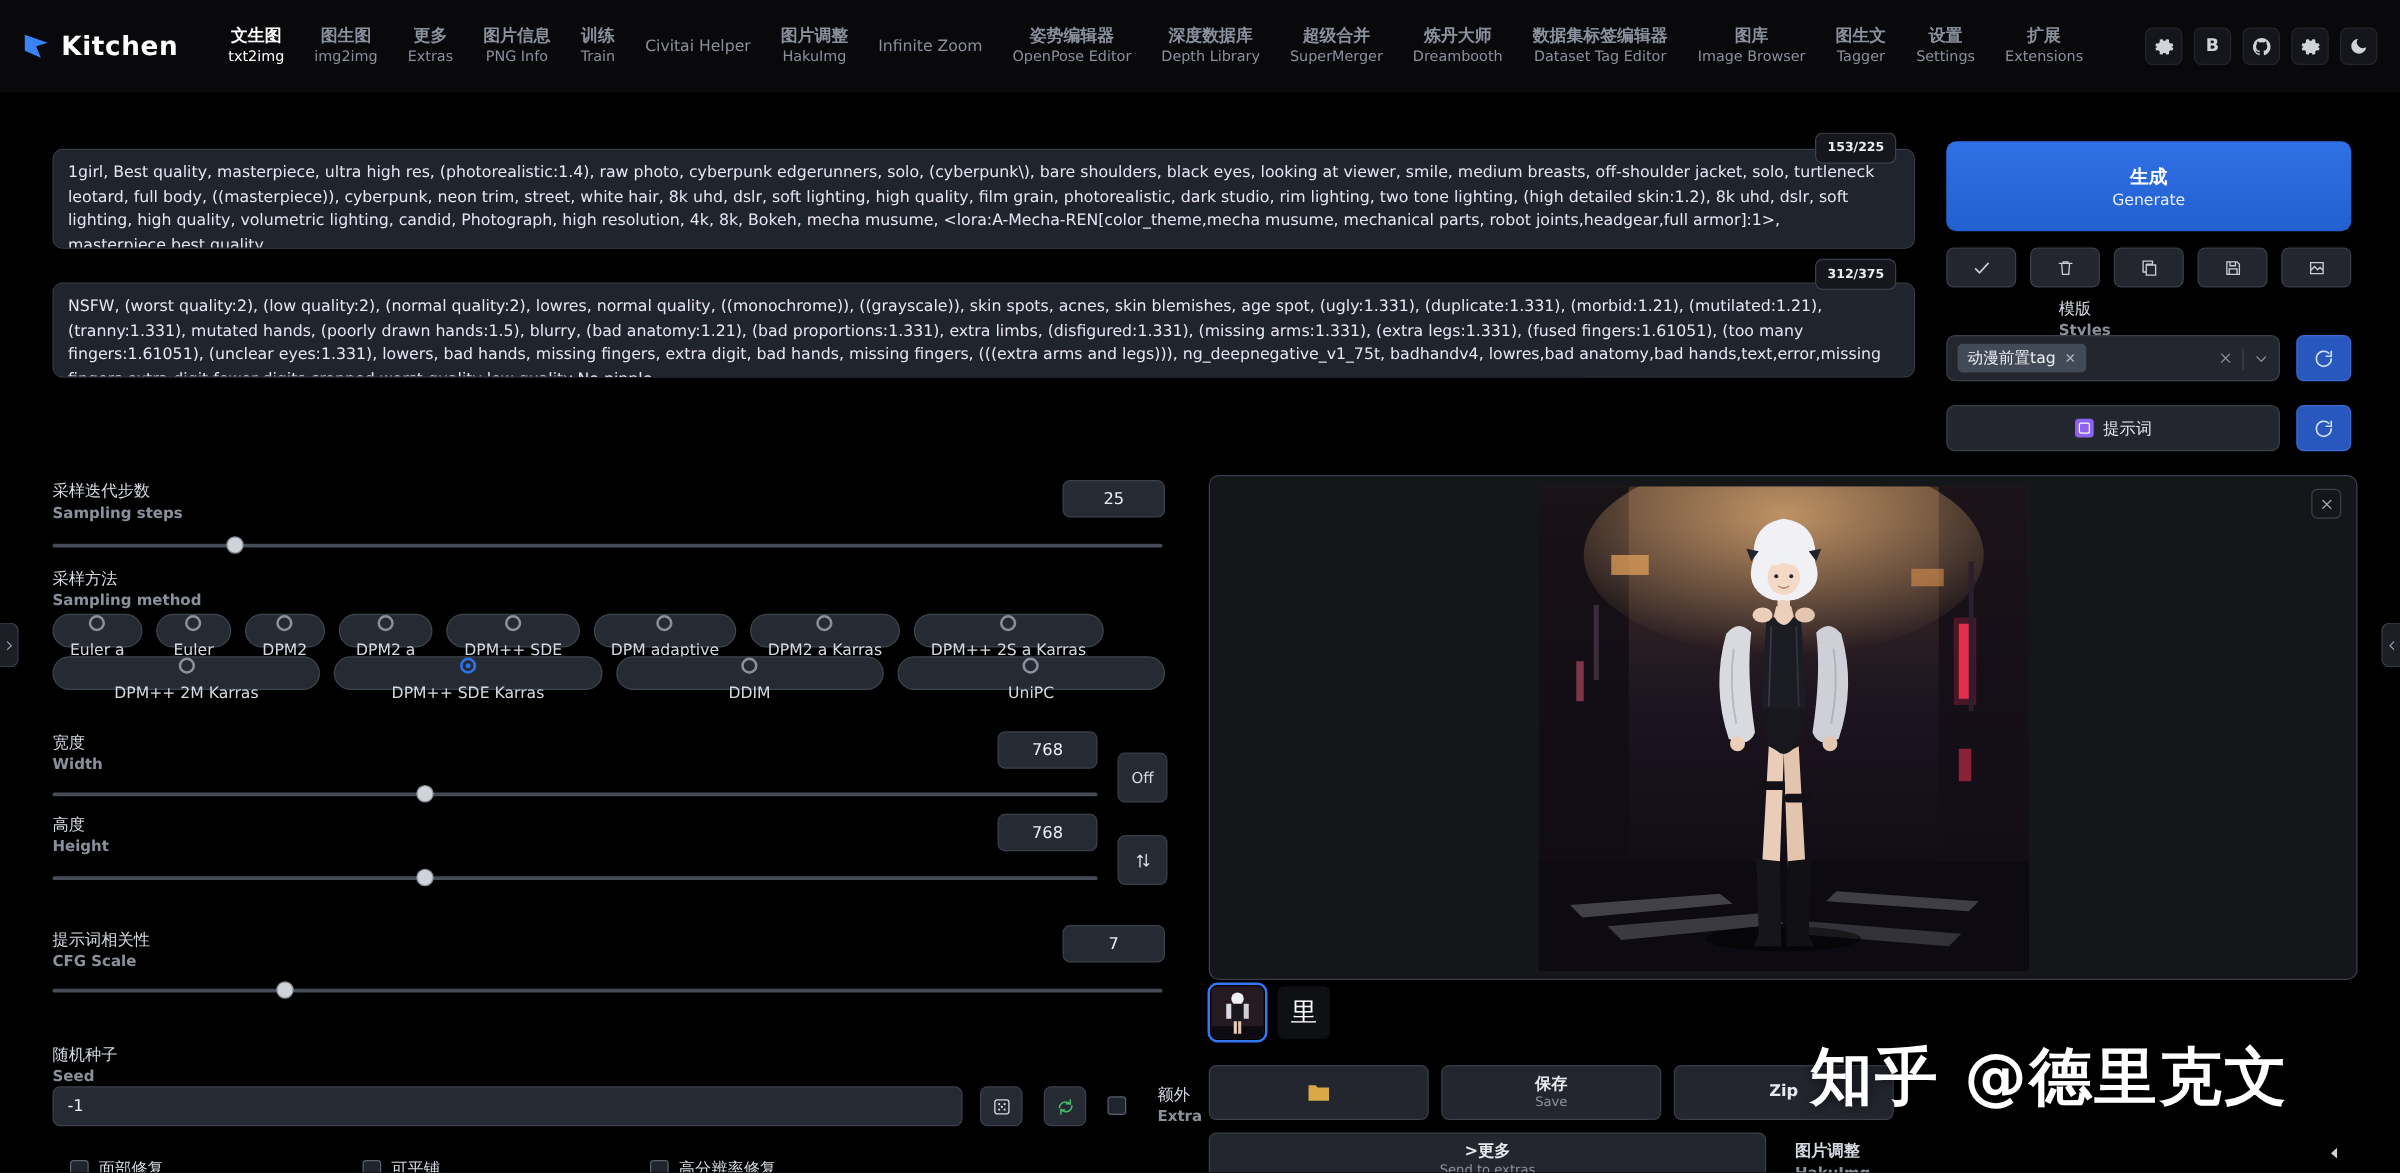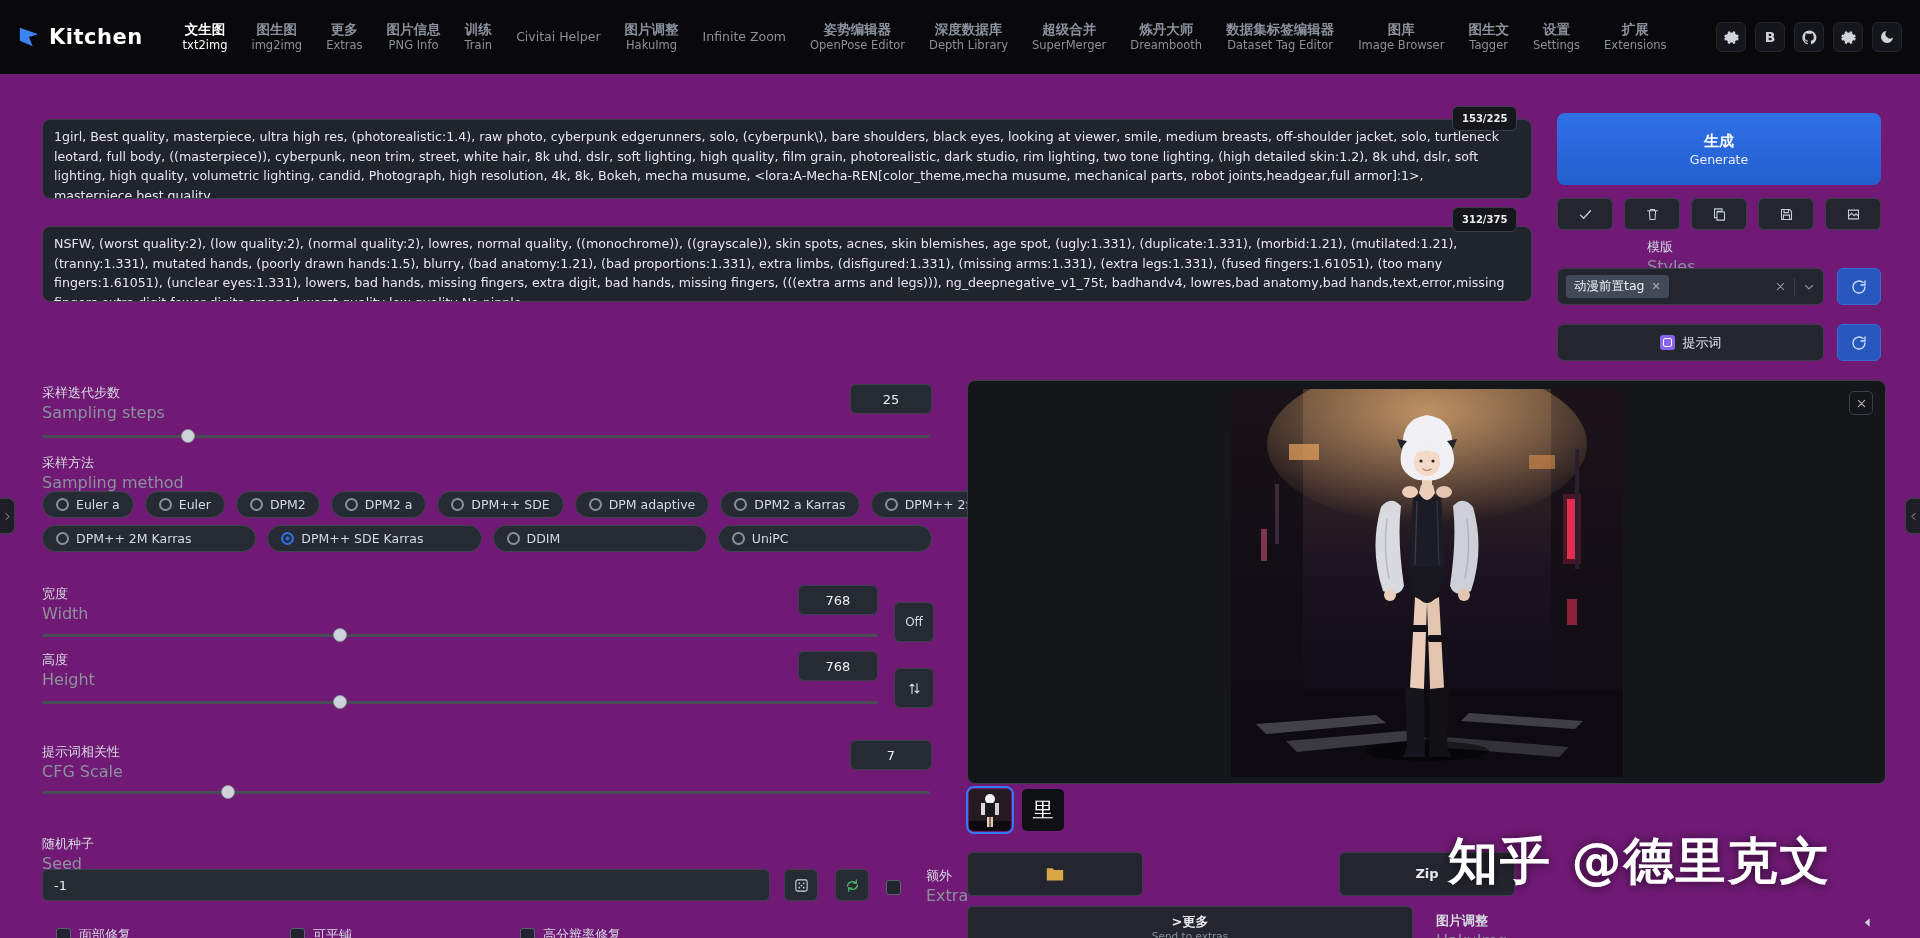--- a/index.html
+++ b/index.html
@@ -1,18 +1,18 @@
 <!DOCTYPE html>
 <html><head>
 <meta charset="utf-8">
 <style>
   * { margin:0; padding:0; box-sizing:border-box; }
   html,body { width:1920px; height:938px; overflow:hidden; background:#15171c;
     font-family:"DejaVu Sans","Liberation Sans",sans-serif; }
-  .app { position:relative; width:1920px; height:938px; background:#701a75; color:#d5dae2; overflow:hidden; }
+  .app { position:relative; width:1920px; height:938px; background:#000000; color:#d5dae2; overflow:hidden; }
 
   
   .navbar { position:absolute; left:0; top:0; width:1920px; height:74px; background:#09090c;
     display:flex; align-items:center; padding:0 18px; z-index:30; }
   .brand { display:flex; align-items:center; gap:9px; margin-right:40px; }
   .brand span { font-size:21px; font-weight:700; color:#fff; letter-spacing:.5px; }
   .tabs { display:flex; align-items:center; gap:24px; }
   .tab { text-align:center; cursor:pointer; line-height:1.25; }
   .tab .zh { display:block; font-size:13.5px; font-weight:700; color:#8b919c; }
   .tab .en { display:block; font-size:11.5px; color:#8b919c; }
@@ -24,29 +24,29 @@
 
   
   .abs { position:absolute; }
   .badge { position:absolute; height:25px; padding:0 9px; background:#15171c; border:1px solid #3b404c;
     border-radius:6px; color:#eceef2; font-size:10px; font-weight:700; display:flex; align-items:center; z-index:5; }
   textarea.ta { position:absolute; background:#20242c; border:1px solid #3b404c; border-radius:8px;
     color:#e9e4f4; font-size:12.6px; line-height:1.55; padding:7px 11px; resize:none; overflow:auto;
     font-family:"DejaVu Sans","Liberation Sans",sans-serif; outline:none; }
   textarea.ta::-webkit-scrollbar { width:7px; } textarea.ta::-webkit-scrollbar-thumb { background:#3b404c; border-radius:4px; }
   .label2 .zh { display:block; font-size:13px; color:#d6dae2; }
-  .label2 .en { display:block; font-size:16px; color:#8b919c; margin-top:1px; }
+  .label2 .en { display:block; font-size:12px; color:#8b919c; margin-top:1px;font-weight:bold; }
   .num-input { position:absolute; background:#262a33; border:1px solid #3b404c; border-radius:6px;
     color:#eceef2; font-size:13px; display:flex; align-items:center; justify-content:center; }
   .slider { position:absolute; height:14px; cursor:pointer; }
   .slider .track { position:absolute; left:0; right:0; top:6px; height:3px; background:#474c57; border-radius:2px; }
   .slider .thumb { position:absolute; top:0; width:14px; height:14px; border-radius:50%;
     background:#cfd3da; border:1px solid #8b919c; left:calc(var(--p) - 7px); }
   .pill { display:flex; align-items:center; gap:7px; height:27px; padding:0 13px; background:#262b33;
-    border:1px solid #3e4450; border-radius:14px; font-size:12.5px; color:#d5dae2; cursor:pointer; white-space:nowrap; }
+    border:1px solid #3e4450; border-radius:14px; font-size:12.5px; color:#d5dae2; cursor:pointer; white-space:nowrap;flex-direction:column; }
   .pill .radio { width:13px; height:13px; border-radius:50%; border:2px solid #8b919c; background:transparent; flex:none; }
   .pill.selected .radio { border-color:#2e6fe4; background:#2e6fe4; box-shadow:inset 0 0 0 2.5px #262b33; }
   .sq-btn { position:absolute; background:#262a33; border:1px solid #3b404c; border-radius:6px;
     display:flex; align-items:center; justify-content:center; color:#d5dae2; cursor:pointer; }
   .blue-btn { background:#2857bd; border:1px solid #3a6ad4; }
   .chk { width:15px; height:15px; border:1px solid #5a6070; border-radius:3px; background:#20242c; flex:none; }
   svg.ic { display:block; }
 
   
   .gen-btn { position:absolute; left:1557px; top:113px; width:324px; height:72px; border-radius:8px;
@@ -509,20 +509,24 @@
     <div class="thumb">
       <span class="cn">里</span>
     </div>
   </div>
 
   <div class="gbtn" style="left:967px; top:852px; width:176px;">
     <svg class="ic" width="20" height="18" viewBox="0 0 24 22">
         <path d="M2 4h7l2 2h11v13H2z" fill="#d9a948"></path>
       </svg>
   </div>
+  <div class="gbtn" style="left:1153px; top:852px; width:176px;">
+    <span class="zh">保存</span>
+    <span class="en">Save</span>
+  </div>
   <div class="gbtn" style="left:1339px; top:852px; width:176px;">
     <span class="one">Zip</span>
   </div>
 
   <div class="gbtn" style="left:967px; top:906px; width:446px;">
     <span class="zh">&gt;更多</span>
     <span class="en">Send to extras</span>
   </div>
   <div class="abs" style="left:1424px; top:906px; width:462px; height:44px; display:flex; align-items:flex-start; justify-content:space-between; padding:6px 12px 0 12px;">
     <span class="label2">

